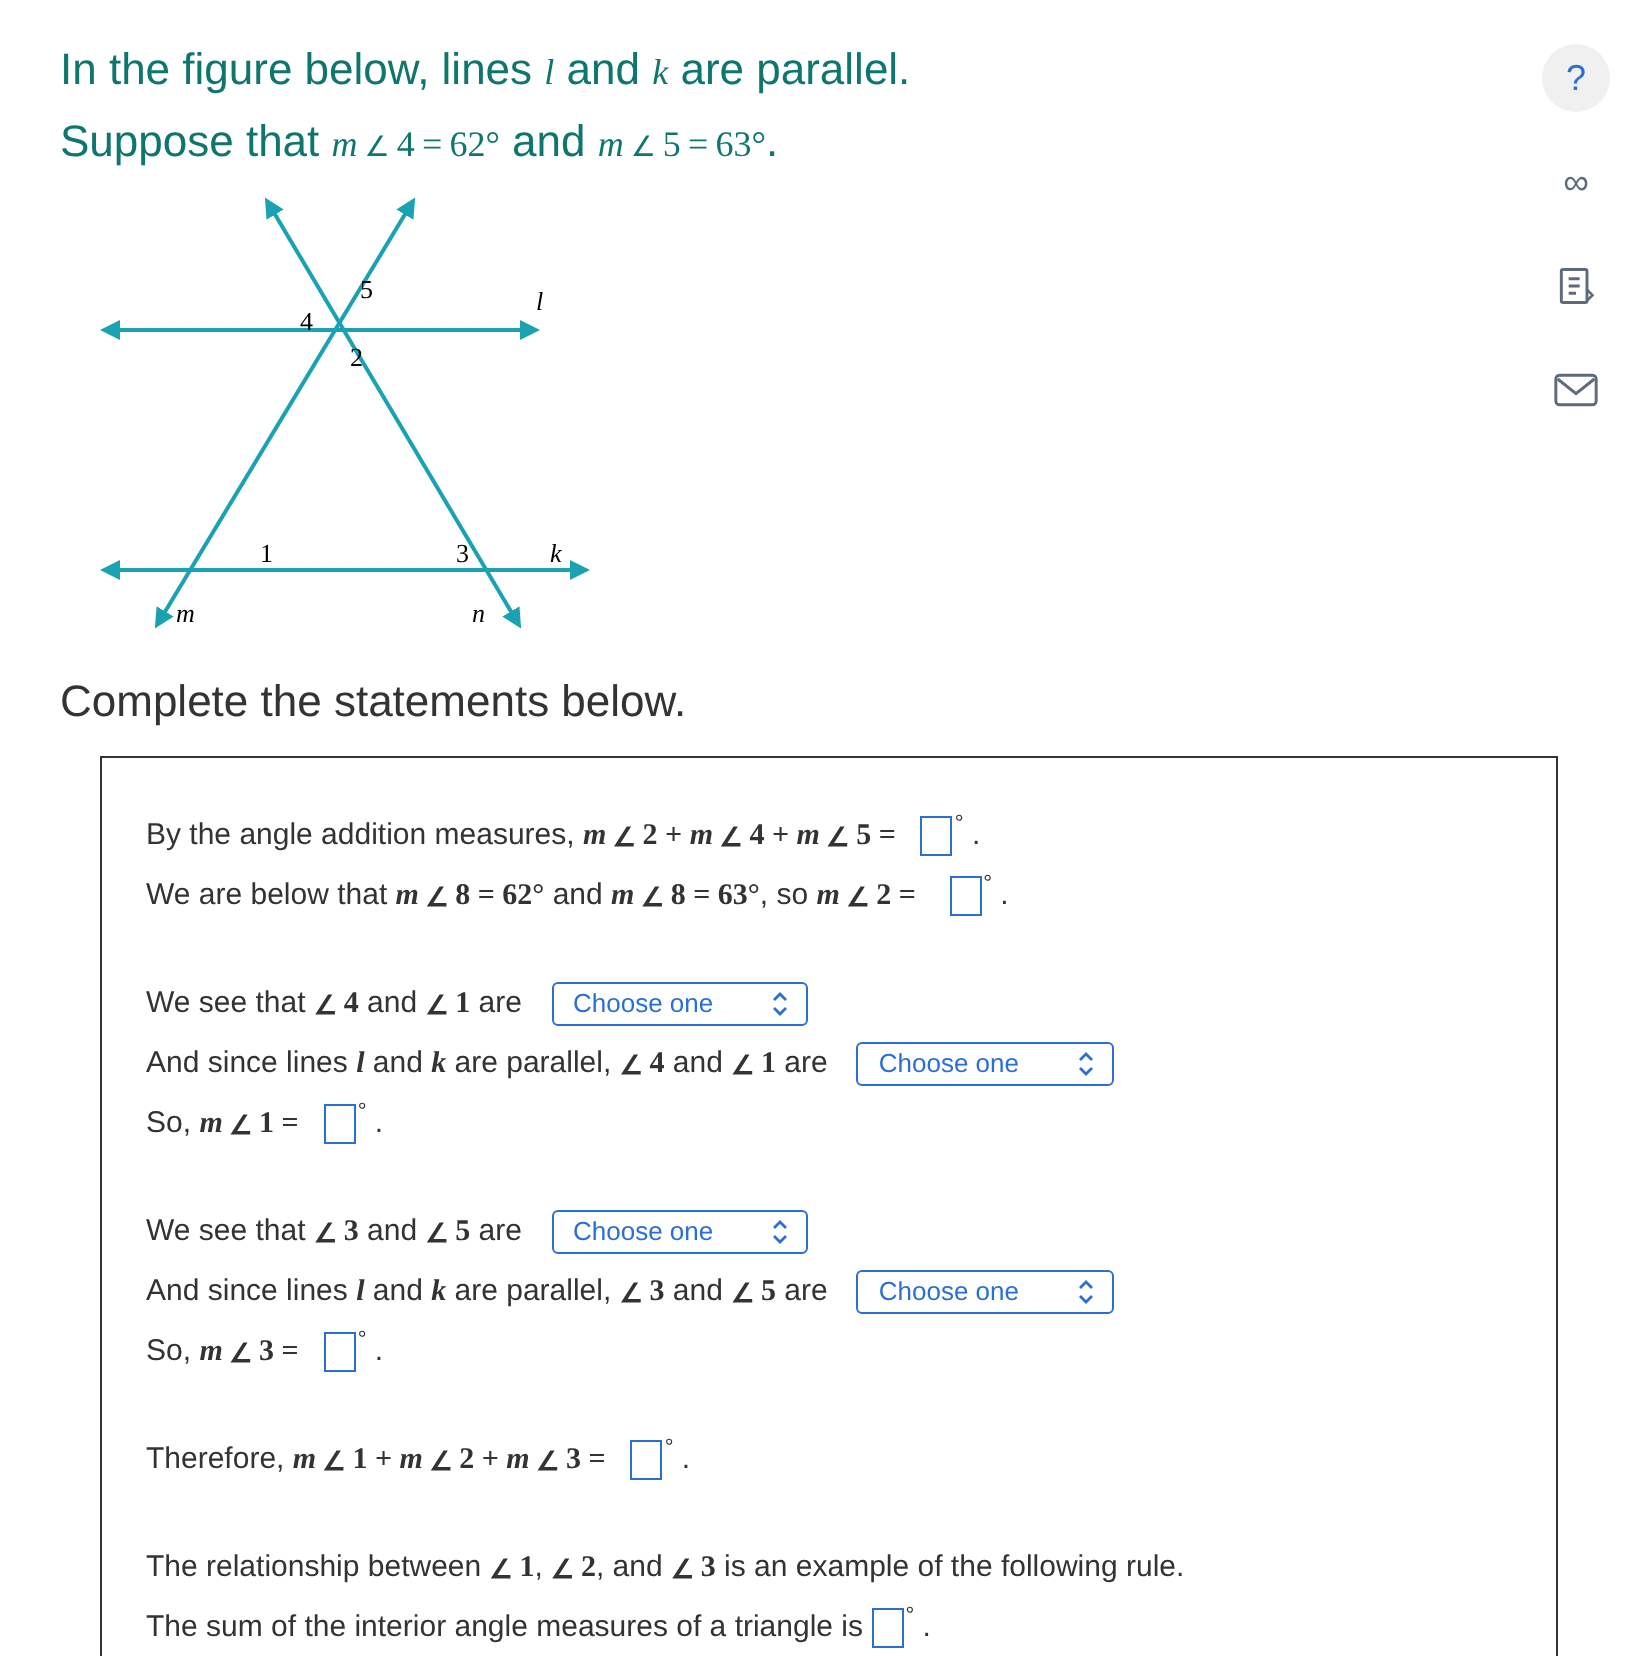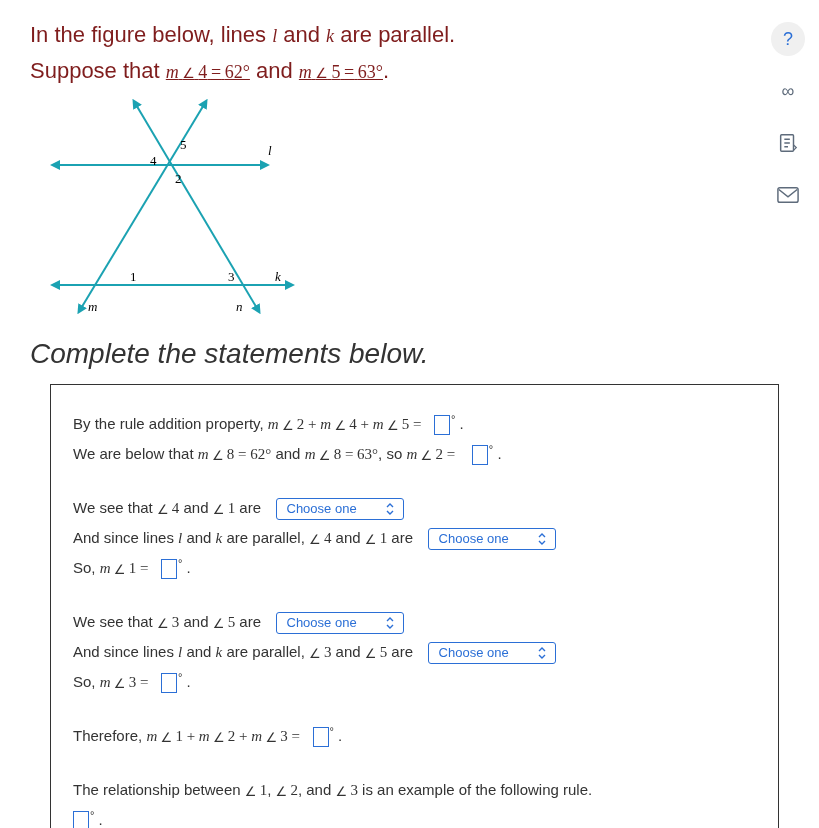--- a/index.html
+++ b/index.html
@@ -12,51 +12,49 @@
     width: 819px;
   }
   .page {
     position: relative;
     width: 819px;
     padding: 20px 30px 30px 30px;
   }
   .heading {
     font-size: 22px;
     line-height: 1.35;
-    color: #7f1d1d;
+    color: #0f766e;
     margin-bottom: 6px;
   }
   .heading .mathvar { font-style: italic; font-family: "Times New Roman", serif; font-size: 18px; }
   .subexpr {
     font-family: "Times New Roman", serif;
     font-style: italic;
     font-size: 18px;
-    text-decoration: underline;
   }
   .subexpr .ang { font-style: normal; font-size: 14px; }
   .subexpr .up { font-style: normal; }
   .subtitle {
-    font-size: 28px;
+    font-size: 22px;
     margin-top: 18px;
     margin-bottom: 14px;
-    font-style: italic;
   }
   .figure-wrap { margin: 10px 0 8px 10px; }
 
   .answer-box {
     border: 1px solid #333;
     margin: 6px 10px 0 20px;
     padding: 24px 22px 20px 22px;
   }
   .row {
     font-size: 15px;
     line-height: 2.0;
     font-family: Arial, Helvetica, sans-serif;
   }
-  .row .m { font-family: "Times New Roman", serif; font-style: italic; }
+  .row .m { font-family: "Times New Roman", serif; font-style: italic; font-weight: bold; }
   .row .r { font-family: "Times New Roman", serif; font-style: normal; }
   .row .ang { font-family: "Times New Roman", serif; font-style: normal; font-size: 13px; position: relative; bottom: -1px; }
   .block { margin-bottom: 24px; }
 
   .numinput {
     display: inline-flex;
     align-items: center;
     vertical-align: middle;
     position: relative;
   }
@@ -187,21 +185,21 @@
       <text x="196" y="216" font-size="13" font-style="italic" font-family="Times New Roman">n</text>
     </svg>
   </div>
 
   <div class="subtitle">Complete the statements below.</div>
 
   <div class="answer-box">
 
     <div class="block">
       <div class="row">
-        <span>By the rule addition property, </span><span class="m"><span>m</span><span class="ang"> ∠ </span><span class="r">2</span><span class="r"> + </span><span>m</span><span class="ang"> ∠ </span><span class="r">4</span><span class="r"> + </span><span>m</span><span class="ang"> ∠ </span><span class="r">5 =</span></span>
+        <span>By the angle addition measures, </span><span class="m"><span>m</span><span class="ang"> ∠ </span><span class="r">2</span><span class="r"> + </span><span>m</span><span class="ang"> ∠ </span><span class="r">4</span><span class="r"> + </span><span>m</span><span class="ang"> ∠ </span><span class="r">5 =</span></span>
         &nbsp;&nbsp;<span class="numinput">
             <span class="box"></span>
             <span class="deg">°</span>
           </span><span> .</span>
       </div>
       <div class="row">
         <span>We are below that </span><span class="m"><span>m</span><span class="ang"> ∠ </span><span class="r">8 = 62°</span></span><span> and </span><span class="m"><span>m</span><span class="ang"> ∠ </span><span class="r">8 = 63°</span></span><span>, so </span><span class="m"><span>m</span><span class="ang"> ∠ </span><span class="r">2 =</span></span>
         &nbsp;&nbsp;&nbsp;<span class="numinput">
             <span class="box"></span>
             <span class="deg">°</span>
@@ -281,20 +279,21 @@
             <span class="deg">°</span>
           </span><span> .</span>
       </div>
     </div>
 
     <div class="block" style="margin-bottom:16px;">
       <div class="row">
         <span>The relationship between </span><span class="m"><span class="ang">∠ </span><span class="r">1</span></span><span>, </span><span class="m"><span class="ang">∠ </span><span class="r">2</span></span><span>, and </span><span class="m"><span class="ang">∠ </span><span class="r">3</span></span><span> is an example of the following rule.</span>
       </div>
       <div class="row">
+        <span>The sum of the interior angle measures of a triangle is </span>
         <span class="numinput">
             <span class="box"></span>
             <span class="deg">°</span>
           </span><span> .</span>
       </div>
     </div>
 
   </div>
 </div>
 

